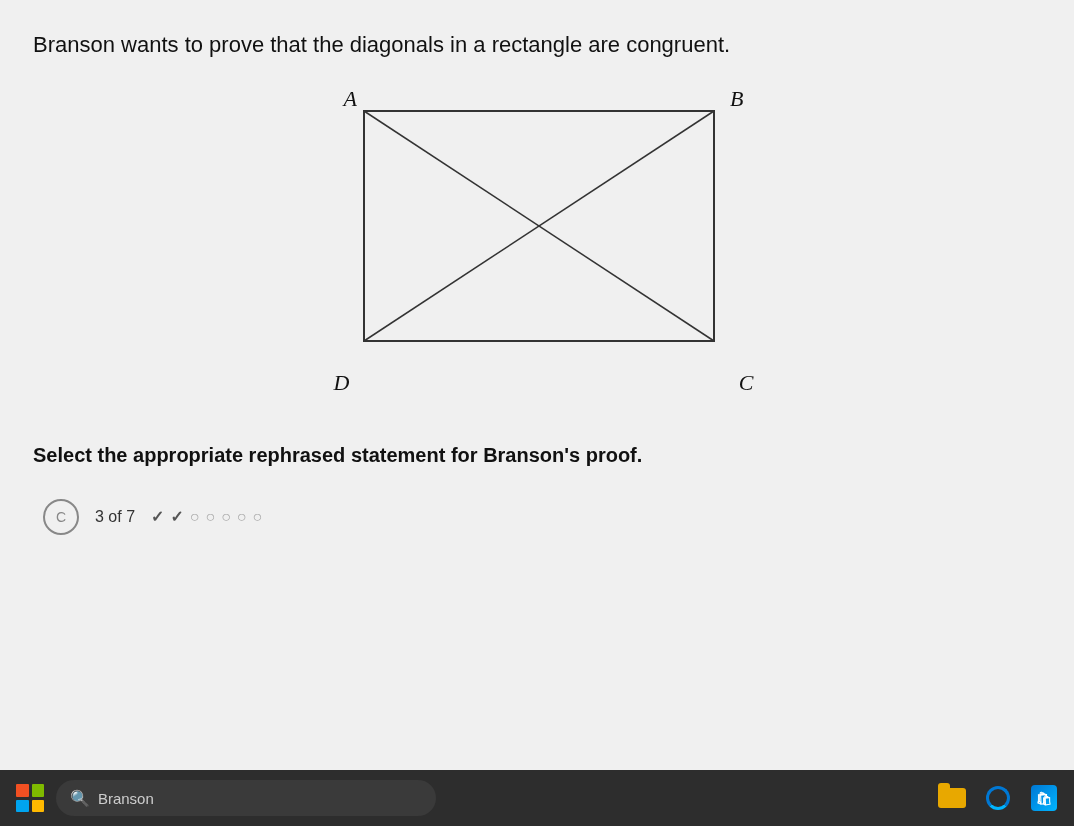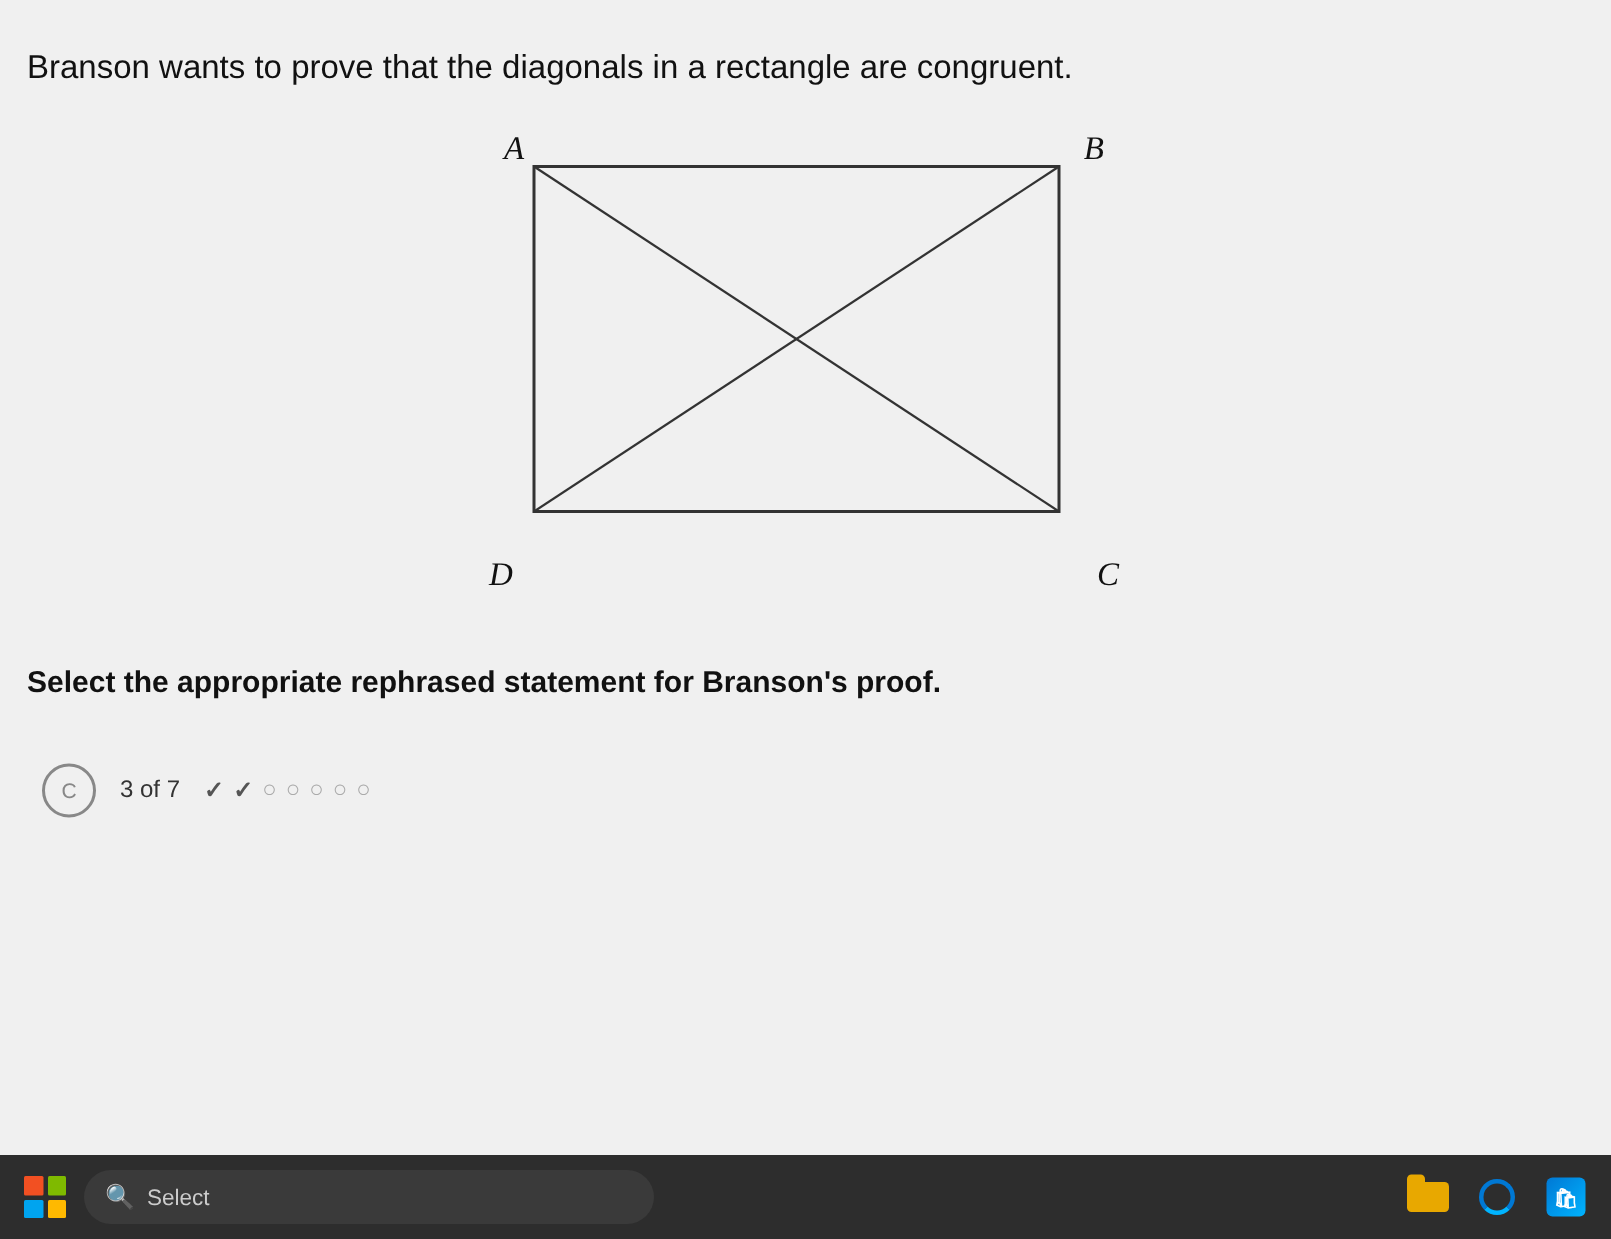--- a/index.html
+++ b/index.html
@@ -10,21 +10,21 @@
       background: #d0d0d0;
       font-family: 'Segoe UI', Arial, sans-serif;
       overflow: hidden;
       position: relative;
     }
 
     .main-content {
       width: 100%;
       height: 780px;
       background: #f0f0f0;
-      padding: 30px 40px 20px 18px;
+      padding: 30px 40px 20px 33px;
       position: relative;
     }
 
     .question-text {
       font-size: 22px;
       font-weight: 400;
       color: #111;
       margin-bottom: 30px;
       line-height: 1.4;
     }
@@ -53,21 +53,21 @@
 
     .label-A { top: -5px; left: 90px; }
     .label-B { top: -5px; right: 70px; }
     .label-D { bottom: 15px; left: 80px; }
     .label-C { bottom: 15px; right: 60px; }
 
     .instruction-text {
       font-size: 20px;
       font-weight: 700;
       color: #111;
-      margin-bottom: 40px;
+      margin-bottom: 30px;
       line-height: 1.4;
     }
 
     .progress-area {
       display: flex;
       align-items: center;
       gap: 16px;
       margin-bottom: 20px;
       padding-left: 10px;
     }
@@ -280,21 +280,21 @@
 
   <div class="start-button">
     <div class="start-square"></div>
     <div class="start-square"></div>
     <div class="start-square"></div>
     <div class="start-square"></div>
   </div>
 
   <div class="search-bar">
     <span class="search-icon-wrap">🔍</span>
-    <span class="search-label">Select</span>
+    <span class="search-label">Branson</span>
   </div>
 
   <div class="taskbar-spacer"></div>
 
   <div class="taskbar-icons">
 
     <div class="taskbar-icon">
       <div class="folder-icon">
         <div class="folder-tab"></div>
         <div class="folder-body"></div>

